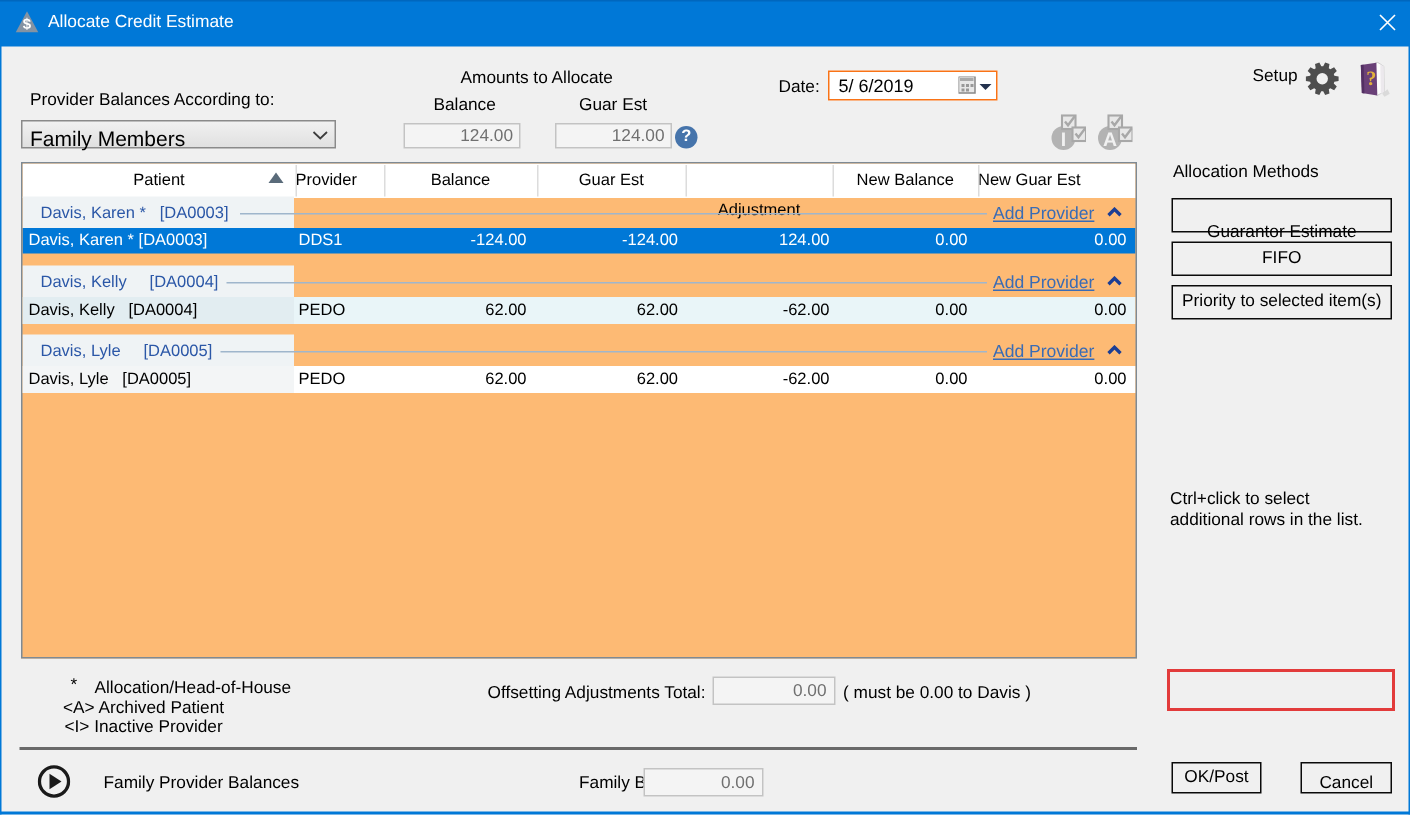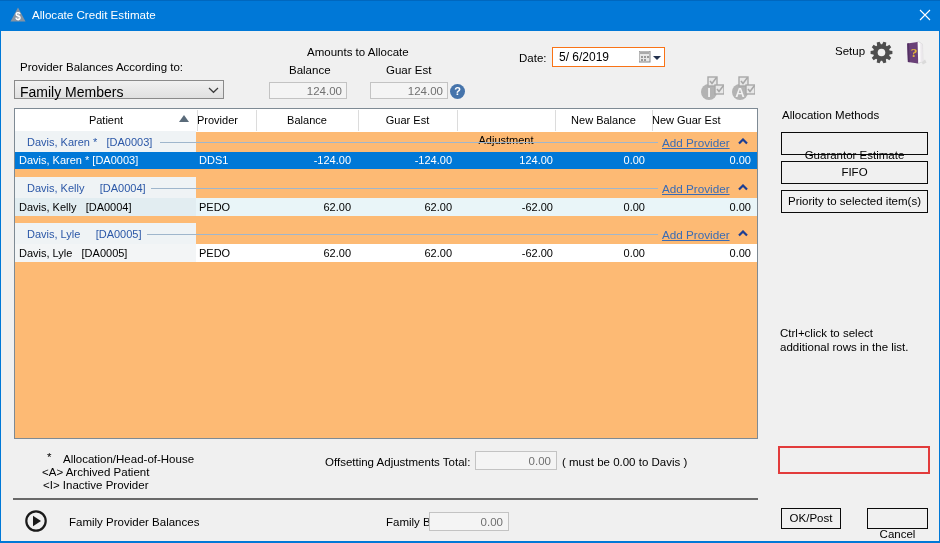--- a/index.html
+++ b/index.html
@@ -189,14 +189,14 @@
  <div style="position:absolute;left:12px;top:498px;width:745px;height:2px;background:#696969;"></div>
 
  <svg style="position:absolute;left:24px;top:510px;" width="22" height="22" viewBox="0 0 22 22">
       <circle cx="11" cy="11" r="9.7" fill="none" stroke="#1a1a1a" stroke-width="2.2"></circle>
       <path d="M8 5.8 L16 11 L8 16.2 Z" fill="#1a1a1a"></path>
     </svg>
  <div class="lbl" style="left:68px;top:516px;">Family Provider Balances</div>
  <div class="lbl" style="left:343px;top:516px;padding-left:42px;">Family Balance:</div>
  <div class="tb" style="left:428px;top:512px;width:80px;height:19px;padding:3px 5px 0 0;">0.00</div>
  <div class="btn" style="left:780px;top:508px;width:60px;height:21px;padding-top:3px;">OK/Post</div>
- <div class="btn" style="left:866px;top:508px;width:61px;height:21px;padding-top:19px;">Cancel</div>
+ <div class="btn" style="left:866px;top:508px;width:61px;height:21px;padding-top:7px;">Cancel</div>
 </div>
 
 </body></html>

